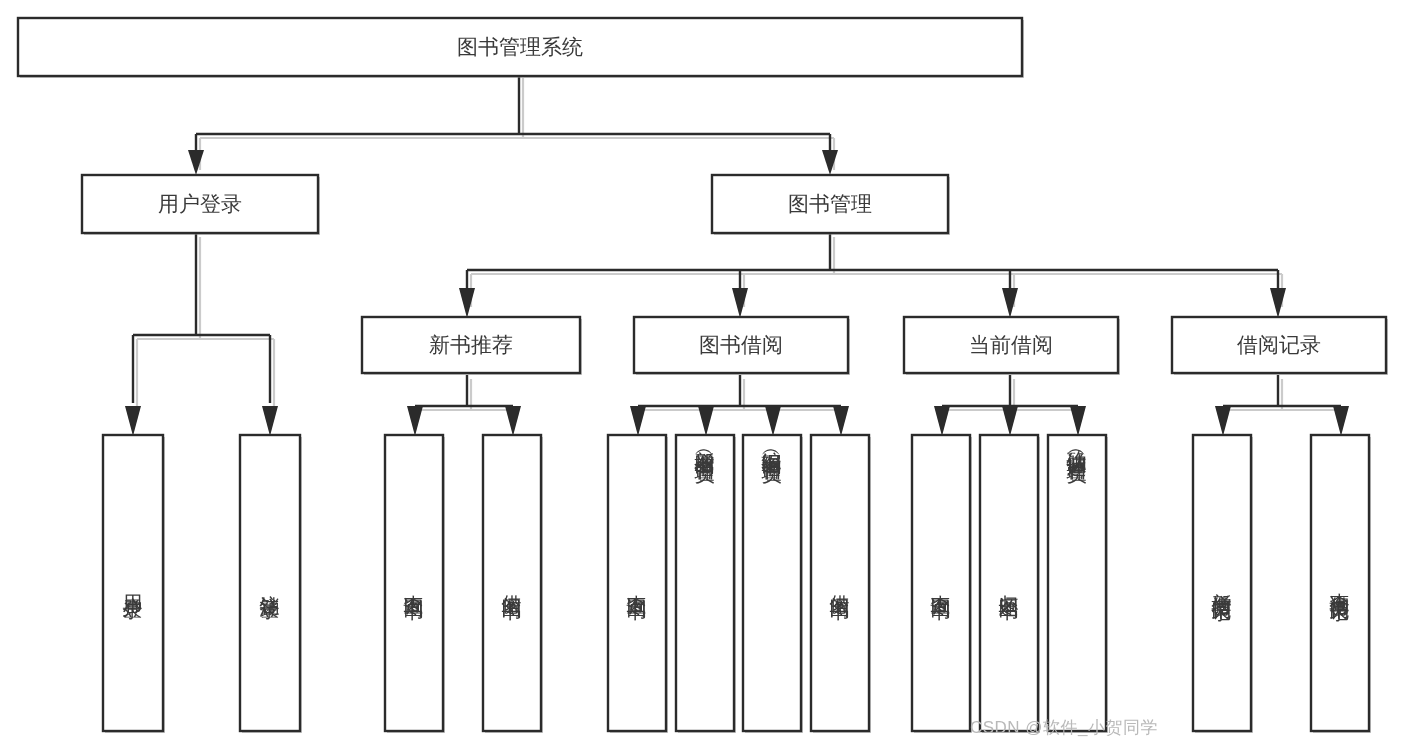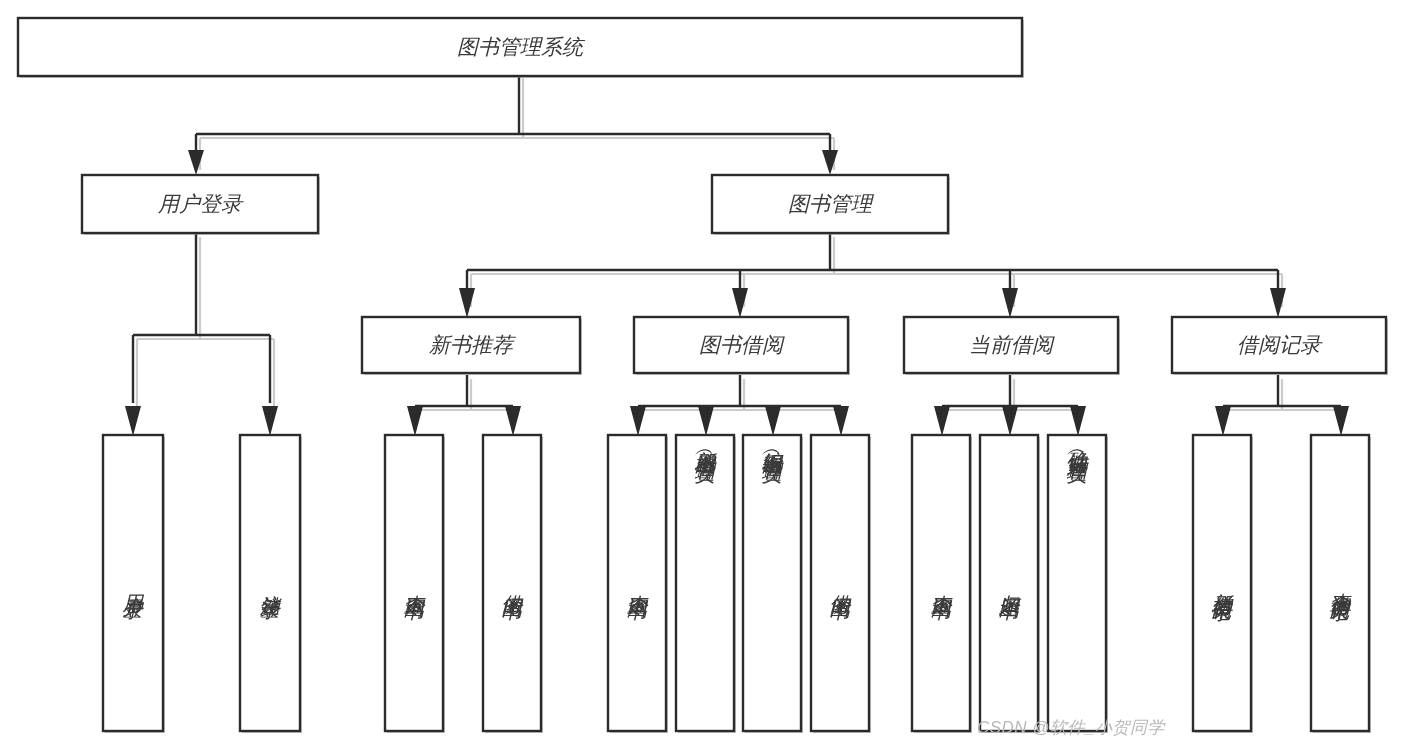--- a/index.html
+++ b/index.html
@@ -11,21 +11,20 @@
     width: 1405px;
     height: 747px;
     font-family: "Liberation Sans", "DejaVu Sans", sans-serif;
     overflow: hidden;
     position: relative;
   }
   #diagram-root {
     position: relative;
     width: 1173px;
     height: 747px;
-    font-style: italic;
   }
   svg#flow-svg {
     position: absolute;
     top: 0;
     left: 0;
     width: 1405px;
     height: 747px;
     display: block;
   }
   .node-box {
@@ -73,21 +72,21 @@
     font-family: "Liberation Sans", "DejaVu Sans", sans-serif;
     font-size: 20px;
     color: #3a3a3a;
     letter-spacing: 2px;
     line-height: 1;
     white-space: nowrap;
     text-align: center;
   }
   .watermark {
     position: absolute;
-    right: 8px;
+    right: 15px;
     bottom: 8px;
     font-family: "Liberation Sans", "DejaVu Sans", sans-serif;
     font-size: 17px;
     color: #b9b9b9;
     letter-spacing: 0.5px;
     white-space: nowrap;
   }
 </style>
 </head>
 <body>

